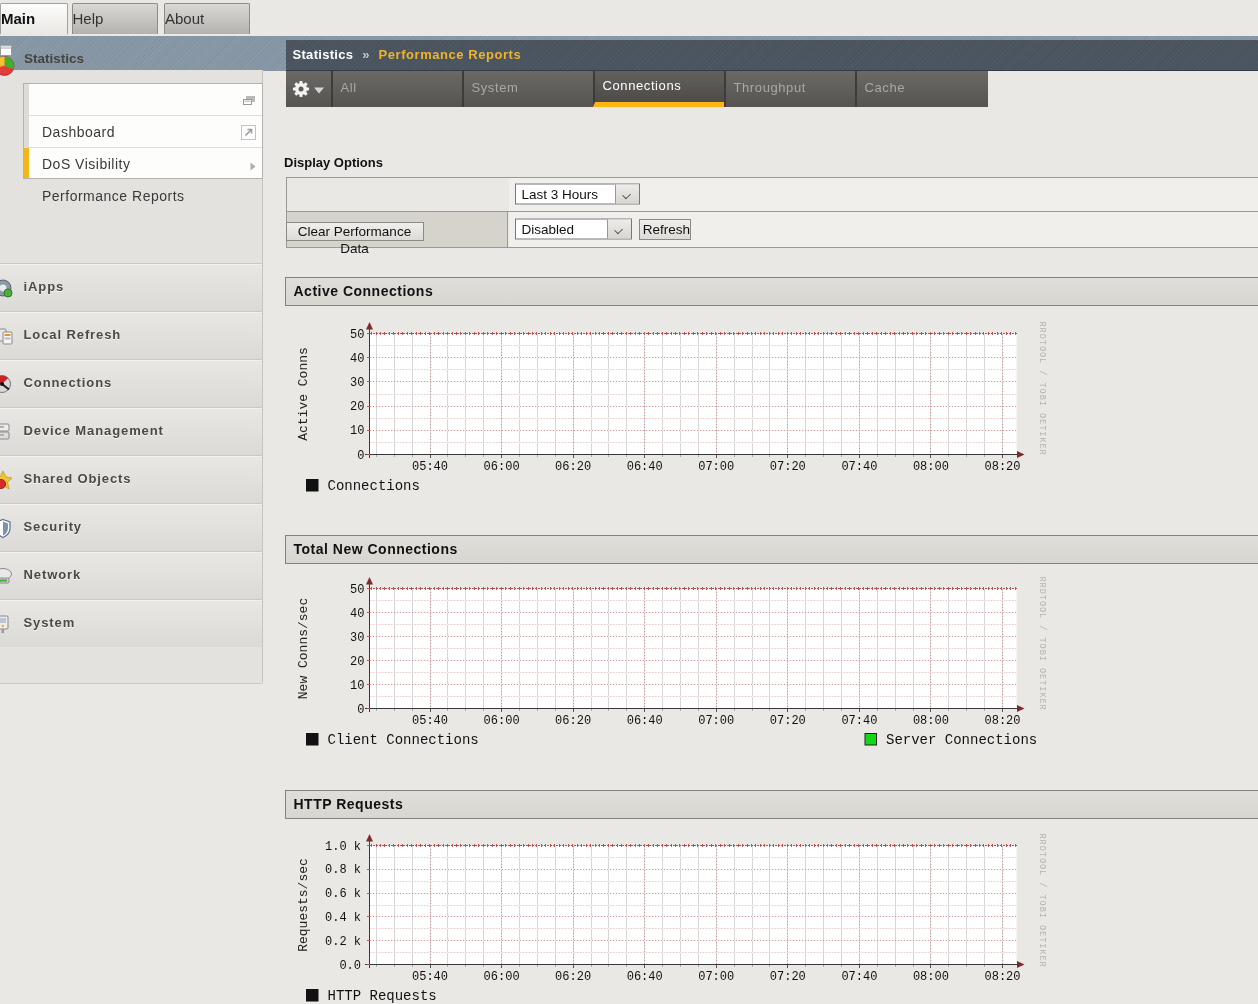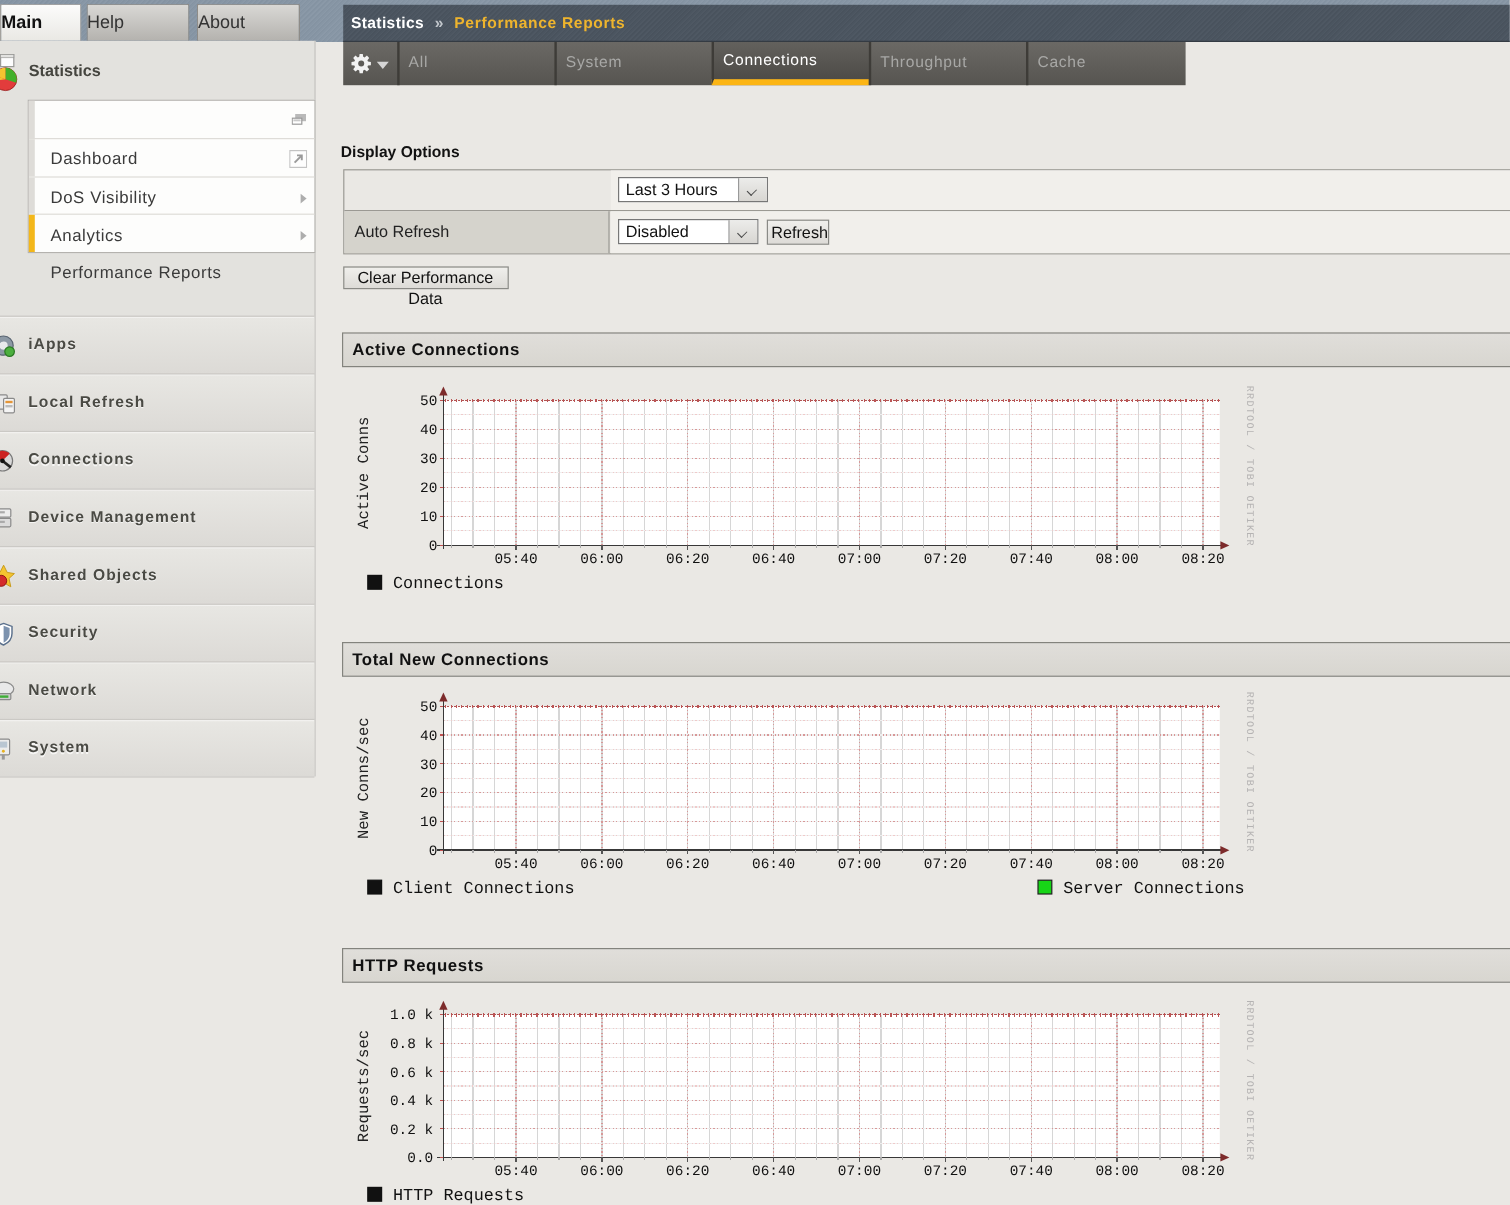--- a/index.html
+++ b/index.html
@@ -1,16 +1,16 @@
 <!DOCTYPE html>
 <html><head><meta charset="utf-8"><style>
 * { margin:0; padding:0; box-sizing:border-box; }
 html,body { width:1258px; height:1004px; overflow:hidden;
   font-family:"Liberation Sans", sans-serif; background:#eae8e4; }
-.abs { position:absolute; }
+.abs { position:absolute;margin-top:36px; }
 
 #topband { left:0; top:0; width:1258px; height:35px; background:#8796a5;
  background-image:repeating-linear-gradient(135deg, rgba(255,255,255,.03) 0 1px, rgba(0,0,0,.02) 1px 2px, transparent 2px 3px); }
 
 .toptab { position:absolute; top:3px; height:31px; text-align:left; font-size:15px;
   color:#333; line-height:30px; border:1px solid #8e8c88; border-bottom:none;
   background:linear-gradient(#d9d8d5, #b4b2ae); border-radius:2px 2px 0 0;}
 #tabmain { left:0; width:68px; background:linear-gradient(#fcfcfb, #e9e8e4);
   font-weight:bold; color:#111; border-color:#a3a19d; }
 #tabhelp { left:71.5px; width:86px; }
@@ -117,27 +117,20 @@
           <rect x="1.5" y="5.5" width="6" height="1.6" fill="#c9c9c9"></rect>
         </svg></span>
     </div>
 <div class="mrow">
       <div class="mstrip"></div>
       <span class="mtxt">DoS Visibility</span>
       <span class="micon"><svg width="15" height="15" viewBox="0 0 15 15">
           <rect x="0.5" y="0.5" width="14" height="14" fill="#fdfdfd" stroke="#c3c3c3"></rect>
           <path d="M4.5 10.5 L10 5" stroke="#9a9a9a" stroke-width="1.6"></path>
           <path d="M6.5 4.5 H10.5 V8.5" fill="none" stroke="#9a9a9a" stroke-width="1.6"></path>
-        </svg></span>
-    </div>
-<div class="mrow">
-      <div class="mstrip"></div>
-      <span class="mtxt">Analytics</span>
-      <span class="micon"><svg width="6" height="9" viewBox="0 0 6 9">
-          <path d="M0.5 0.5 L5.5 4.5 L0.5 8.5 Z" fill="#adadad"></path>
         </svg></span>
     </div>
 <div class="mrow active">
       <div class="mstrip"></div>
       <span class="mtxt">Performance Reports</span>
       <span class="micon"><svg width="6" height="9" viewBox="0 0 6 9">
           <path d="M0.5 0.5 L5.5 4.5 L0.5 8.5 Z" fill="#adadad"></path>
         </svg></span>
     </div>
 </div>

